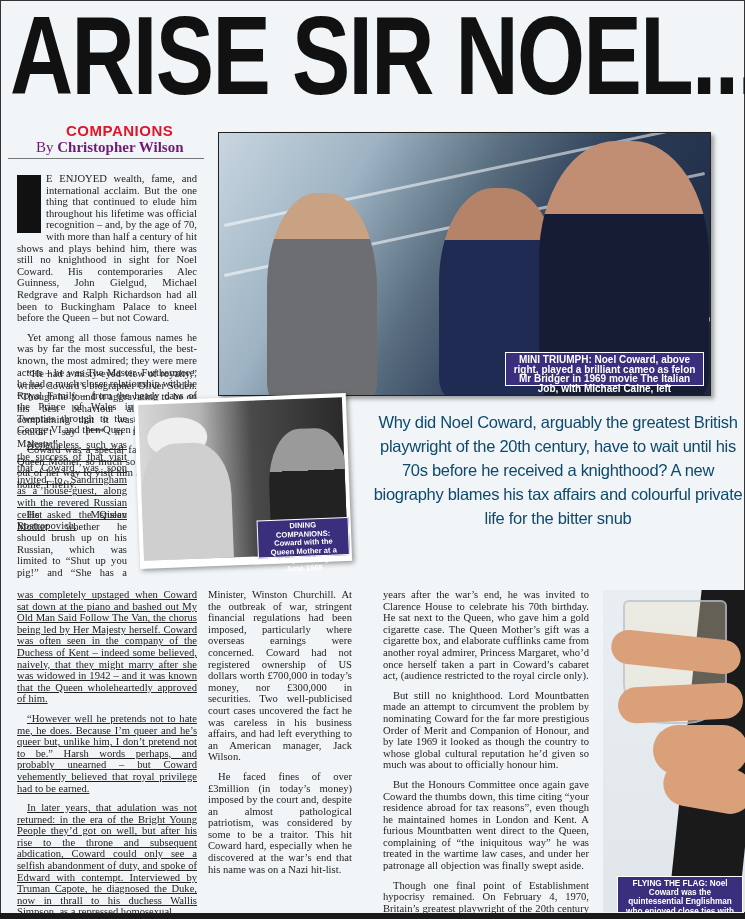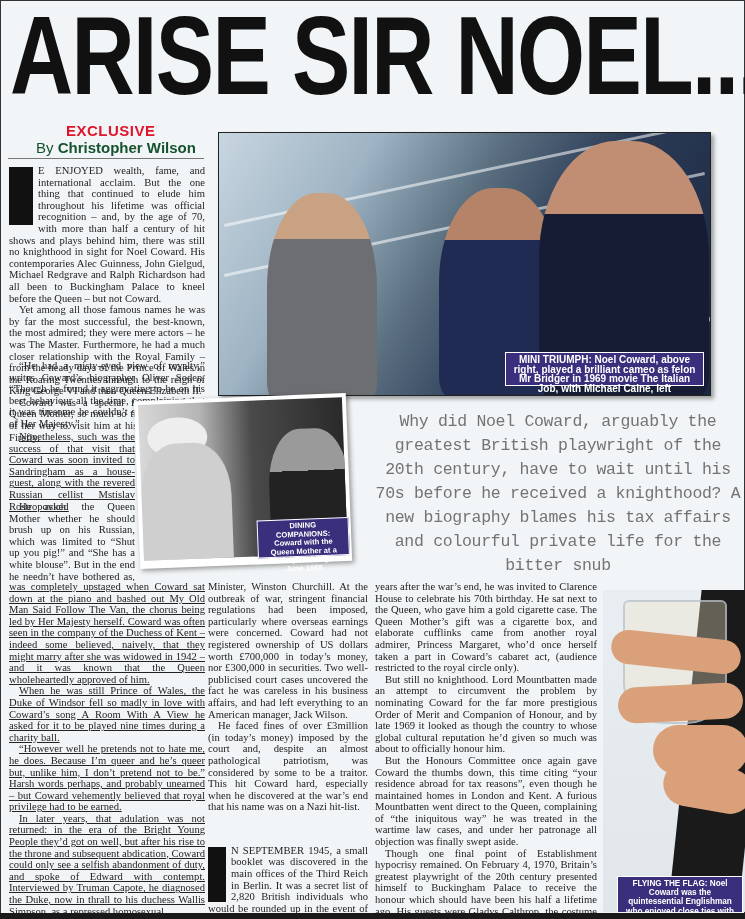--- a/index.html
+++ b/index.html
@@ -1,48 +1,48 @@
 <!DOCTYPE html>
 <html><head>
 <meta charset="utf-8">
 <style>
   html,body{margin:0;padding:0;}
   body{width:745px;height:919px;background:#f2f5f7;position:relative;overflow:hidden;font-family:"Liberation Serif",serif;color:#1a1a1a;}
   .frame{position:absolute;left:0;top:0;width:743px;height:917px;border:1px solid #333;}
   .bottom-bar{position:absolute;left:0;bottom:0;width:745px;height:6px;background:#1a1a1a;}
   .headline{position:absolute;left:10px;top:6px;width:730px;height:100px;font-family:"Liberation Sans",sans-serif;font-weight:bold;font-size:112px;line-height:100px;letter-spacing:-2px;color:#111;transform:scaleX(0.78);transform-origin:left top;white-space:nowrap;}
   .exclusive{position:absolute;left:66px;top:122px;font-family:"Liberation Sans",sans-serif;font-weight:bold;font-size:15px;color:#e0142a;letter-spacing:0.5px;}
-  .byline{position:absolute;left:36px;top:139px;font-family:Liberation Sans, sans-serif;font-size:15px;color:#14532d;}
+  .byline{position:absolute;left:36px;top:139px;font-family:Liberation Serif, serif;font-size:15px;color:#701a75;}
   .byline b{font-weight:bold;}
   .byline-rule{position:absolute;left:8px;top:158px;width:196px;height:1px;background:#777;}
   .col{position:absolute;font-size:10.6px;line-height:11.6px;text-align:justify;color:#222;}
-  .col p{margin:0;text-indent:10px;}
+  .col p{margin:8px;text-indent:10px;}
   .col p.first{text-indent:0;}
   .dropcap{float:left;width:24px;height:58px;background:#111;margin:2px 5px 0 0;color:#111;font-size:1px;}
   .dropcap2{float:left;width:18px;height:55px;background:#111;margin:2px 5px 0 0;}
   .photo-main{position:absolute;left:218px;top:132px;width:491px;height:262px;background:linear-gradient(120deg,#c8d6e0 0%,#9eb3c3 25%,#5a6f80 45%,#2a3a55 65%,#1b2640 100%);border:1px solid #222;box-shadow:3px 3px 4px rgba(0,0,0,0.35);overflow:hidden;}
   .photo-main .rail{position:absolute;background:rgba(255,255,255,0.55);}
   .person{position:absolute;border-radius:45% 45% 10% 10%;}
   .caption{position:absolute;background:#3a2f7d;color:#fff;font-family:"Liberation Sans",sans-serif;font-weight:bold;font-size:10px;line-height:9.6px;text-align:center;border:1px solid #fff;padding:2px 4px;box-sizing:border-box;}
   .photo-dining{position:absolute;left:137px;top:397px;width:212px;height:168px;background:#fff;transform:rotate(-2.2deg);box-shadow:2px 2px 5px rgba(0,0,0,0.4);}
   .photo-dining .inner{position:absolute;left:4px;top:4px;right:4px;bottom:8px;background:linear-gradient(90deg,#d8d8d8 0%,#b5b5b5 30%,#4a4a4a 55%,#2a2a2a 100%);overflow:hidden;}
-  .standfirst{position:absolute;left:372px;top:410px;width:372px;font-family:Liberation Mono, monospace;font-size:16.5px;line-height:24px;text-align:center;color:#737373;letter-spacing:-0.3px;}
+  .standfirst{position:absolute;left:372px;top:410px;width:372px;font-family:Liberation Sans, sans-serif;font-size:16.5px;line-height:24px;text-align:center;color:#0c4a6e;letter-spacing:-0.3px;}
   .photo-hand{position:absolute;left:603px;top:590px;width:142px;height:322px;background:linear-gradient(180deg,#e8eef2 0%,#e0e6ea 100%);overflow:hidden;}
   .hand-dark{position:absolute;right:-10px;top:-10px;width:70px;height:340px;background:#1a1a1a;transform:rotate(6deg);}
   .glass{position:absolute;left:20px;top:10px;width:100px;height:120px;border:2px solid rgba(180,190,200,0.7);border-radius:6px 6px 40px 40px;background:rgba(240,230,200,0.35);}
   .finger{position:absolute;background:#d9a07a;border-radius:40px;}
 </style>
 </head>
 <body>
 
 <div class="frame"></div>
 
 <div class="headline">ARISE SIR NOEL...</div>
 
-<div class="exclusive">EXCLUSIVE</div>
+<div class="exclusive">COMPANIONS</div>
 <div class="byline">
   <span>By</span>
   <b>Christopher Wilson</b>
 </div>
 <div class="byline-rule"></div>
 
 <div class="col" style="left:9px;top:165px;width:196px;">
   <p class="first"><span class="dropcap">H</span><span>E ENJOYED wealth, fame, and international acclaim. But the one thing that continued to elude him throughout his lifetime was official recognition – and, by the age of 70, with more than half a century of hit shows and plays behind him, there was still no knighthood in sight for Noel Coward. His contemporaries Alec Guinness, John Gielgud, Michael Redgrave and Ralph Richardson had all been to Buckingham Palace to kneel before the Queen – but not Coward.</span></p>
   <p>Yet among all those famous names he was by far the most successful, the best-known, the most admired; they were mere actors – he was The Master. Furthermore, he had a much closer relationship with the Royal Family – from the heady days of the Prince of Wales in the Roaring Twenties through to the reign of King George VI and then Queen Elizabeth II.</p>
   <p>Coward was a special favourite of the Queen Mother, so much so that she went out of her way to visit him at his Jamaica home, Firefly.</p>
@@ -53,27 +53,26 @@
 </div>
 <div class="col" style="left:9px;top:431px;width:126px;text-decoration:underline;">
   <p>Nonetheless, such was the success of that visit that Coward was soon invited to Sandringham as a house-guest, along with the revered Russian cellist Mstislav Rostropovich.</p>
 </div>
 
 <div class="col" style="left:9px;top:501px;width:126px;height:80px;overflow:hidden;">
   <p>He asked the Queen Mother whether he should brush up on his Russian, which was limited to “Shut up you pig!” and “She has a white blouse”. But in the end he needn’t have bothered as, after dinner, the great cellist was completely upstaged when Coward sat down at the piano and bashed out My Old Man Said Follow The Van, the chorus being led by Her Majesty herself. Coward was often seen in the company of the Duchess of Kent – indeed some believed, naively, that they might marry after she was widowed in 1942 – and it was known that the Queen wholeheartedly approved of him.</p>
 </div>
 <div class="col" style="left:9px;top:581px;width:196px;height:332px;overflow:hidden;text-decoration:underline;">
   <p style="text-indent:0">was completely upstaged when Coward sat down at the piano and bashed out My Old Man Said Follow The Van, the chorus being led by Her Majesty herself. Coward was often seen in the company of the Duchess of Kent – indeed some believed, naively, that they might marry after she was widowed in 1942 – and it was known that the Queen wholeheartedly approved of him.</p>
-  <p>When he was still Prince of Wales, the Duke of Windsor fell so madly in love with Coward’s song A Room With A View he asked for it to be played nine times during a charity ball.</p>
   <p>“However well he pretends not to hate me, he does. Because I’m queer and he’s queer but, unlike him, I don’t pretend not to be.” Harsh words perhaps, and probably unearned – but Coward vehemently believed that royal privilege had to be earned.</p>
   <p>In later years, that adulation was not returned: in the era of the Bright Young People they’d got on well, but after his rise to the throne and subsequent abdication, Coward could only see a selfish abandonment of duty, and spoke of Edward with contempt. Interviewed by Truman Capote, he diagnosed the Duke, now in thrall to his duchess Wallis Simpson, as a repressed homosexual.</p>
 
 </div>
 
-<div class="col" style="left:208px;top:581px;width:160px;height:332px;overflow:hidden;">
+<div class="col" style="left:200px;top:581px;width:160px;height:332px;overflow:hidden;">
   <p class="first">Minister, Winston Churchill. At the outbreak of war, stringent financial regulations had been imposed, particularly where overseas earnings were concerned. Coward had not registered ownership of US dollars worth £700,000 in today’s money, nor £300,000 in securities. Two well-publicised court cases uncovered the fact he was careless in his business affairs, and had left everything to an American manager, Jack Wilson.</p>
   <p>He faced fines of over £3million (in today’s money) imposed by the court and, despite an almost pathological patriotism, was considered by some to be a traitor. This hit Coward hard, especially when he discovered at the war’s end that his name was on a Nazi hit-list.</p>
   <div style="height:32px;"></div>
   <p class="first"><span class="dropcap2"></span><span>N SEPTEMBER 1945, a small booklet was discovered in the main offices of the Third Reich in Berlin. It was a secret list of 2,820 British individuals who would be rounded up in the event of a successful invasion – starting naturally with Winston Churchill. Coward found his name on page 34. He was wanted by the sinister Amtsgruppe VIG1, a department evaluating intelligence material. His cover as a British spy had apparently been blown and, if the war had gone differently, the man known the world over for his song Don't Let's Be Beastly To The Germans could have ended his days in front of a firing squad.</span></p>
 
 </div>
 
 <div class="col" style="left:375px;top:581px;width:222px;height:332px;overflow:hidden;">
   <p class="first">years after the war’s end, he was invited to Clarence House to celebrate his 70th birthday. He sat next to the Queen, who gave him a gold cigarette case. The Queen Mother’s gift was a cigarette box, and elaborate cufflinks came from another royal admirer, Princess Margaret, who’d once herself taken a part in Coward’s cabaret act, (audience restricted to the royal circle only).</p>
   <p>But still no knighthood. Lord Mountbatten made an attempt to circumvent the problem by nominating Coward for the far more prestigious Order of Merit and Companion of Honour, and by late 1969 it looked as though the country to whose global cultural reputation he’d given so much was about to officially honour him.</p>

